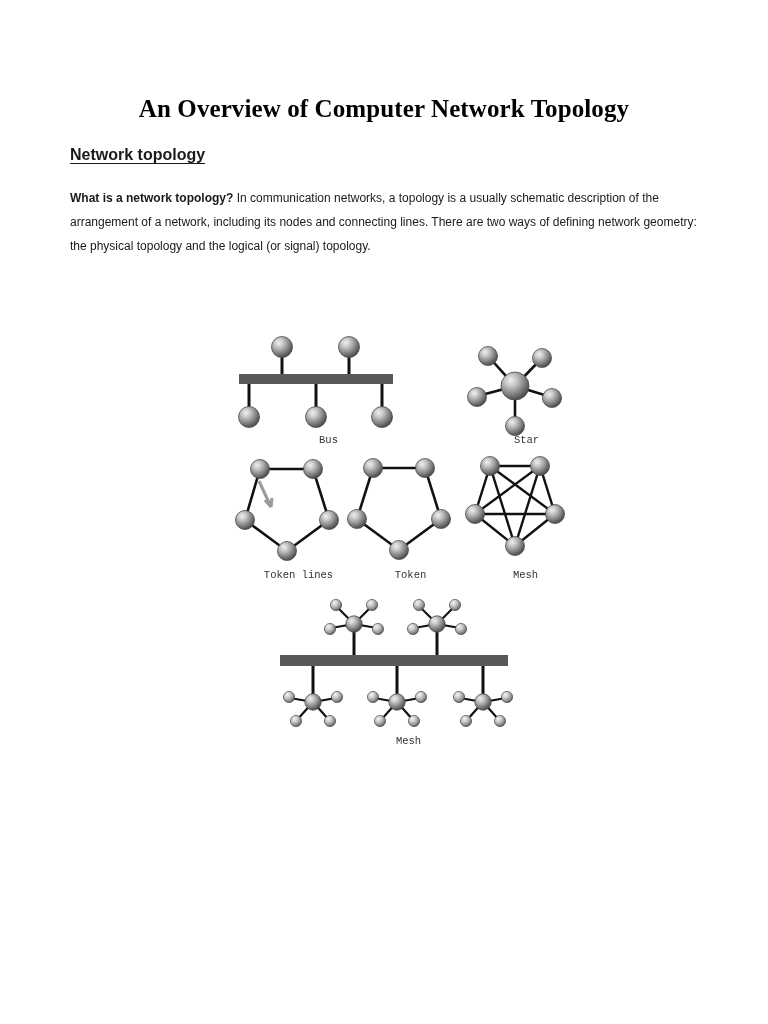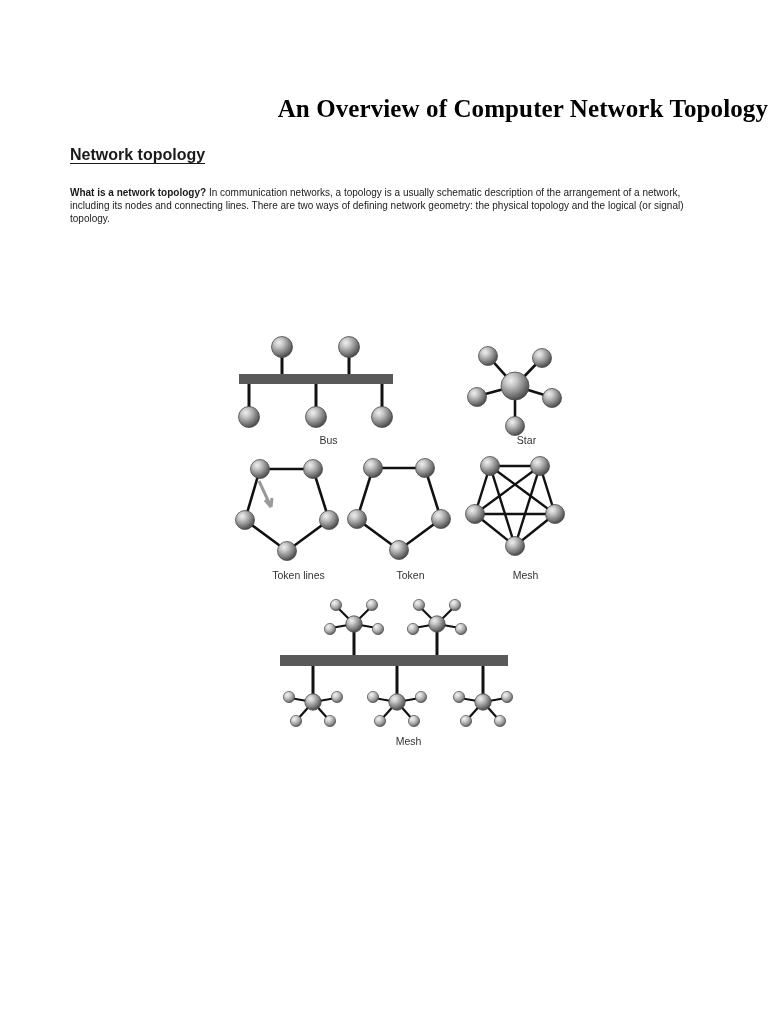--- a/index.html
+++ b/index.html
@@ -13,21 +13,21 @@
     height: 1024px;
     background: #ffffff;
     overflow: hidden;
     font-family: "Liberation Sans", sans-serif;
   }
   .doc-title {
     position: absolute;
     left: 0;
     top: 95px;
     width: 768px;
-    text-align: right;
+    text-align: center;
     font-family: "Liberation Serif", serif;
     font-weight: bold;
     font-size: 25px;
     color: #000000;
     letter-spacing: 0.1px;
   }
   .section-heading {
     position: absolute;
     left: 70px;
     top: 146px;
@@ -36,39 +36,39 @@
     font-size: 16px;
     color: #1a1a1a;
     text-decoration: underline;
     text-underline-offset: 3px;
   }
   .para {
     position: absolute;
     left: 70px;
     width: 630px;
     font-family: "Liberation Sans", sans-serif;
-    font-size: 10px;
-    line-height: 13px;
+    font-size: 12px;
+    line-height: 24px;
     color: #1a1a1a;
     text-align: left;
   }
   .para b { font-weight: bold; }
   #para1 { top: 186px; }
   #para2 { top: 245px; }
 
   .figure {
     position: absolute;
     left: 0;
     top: 318px;
     width: 768px;
     height: 440px;
   }
   .fig-label {
     position: absolute;
-    font-family: Liberation Sans, sans-serif;
+    font-family: Liberation Mono, monospace;
     font-size: 10.5px;
     color: #333333;
     text-align: right;
     white-space: nowrap;
     transform: translateX(-50%);
     padding-left: 23px;
   }
 
   .caption {
     position: absolute;

